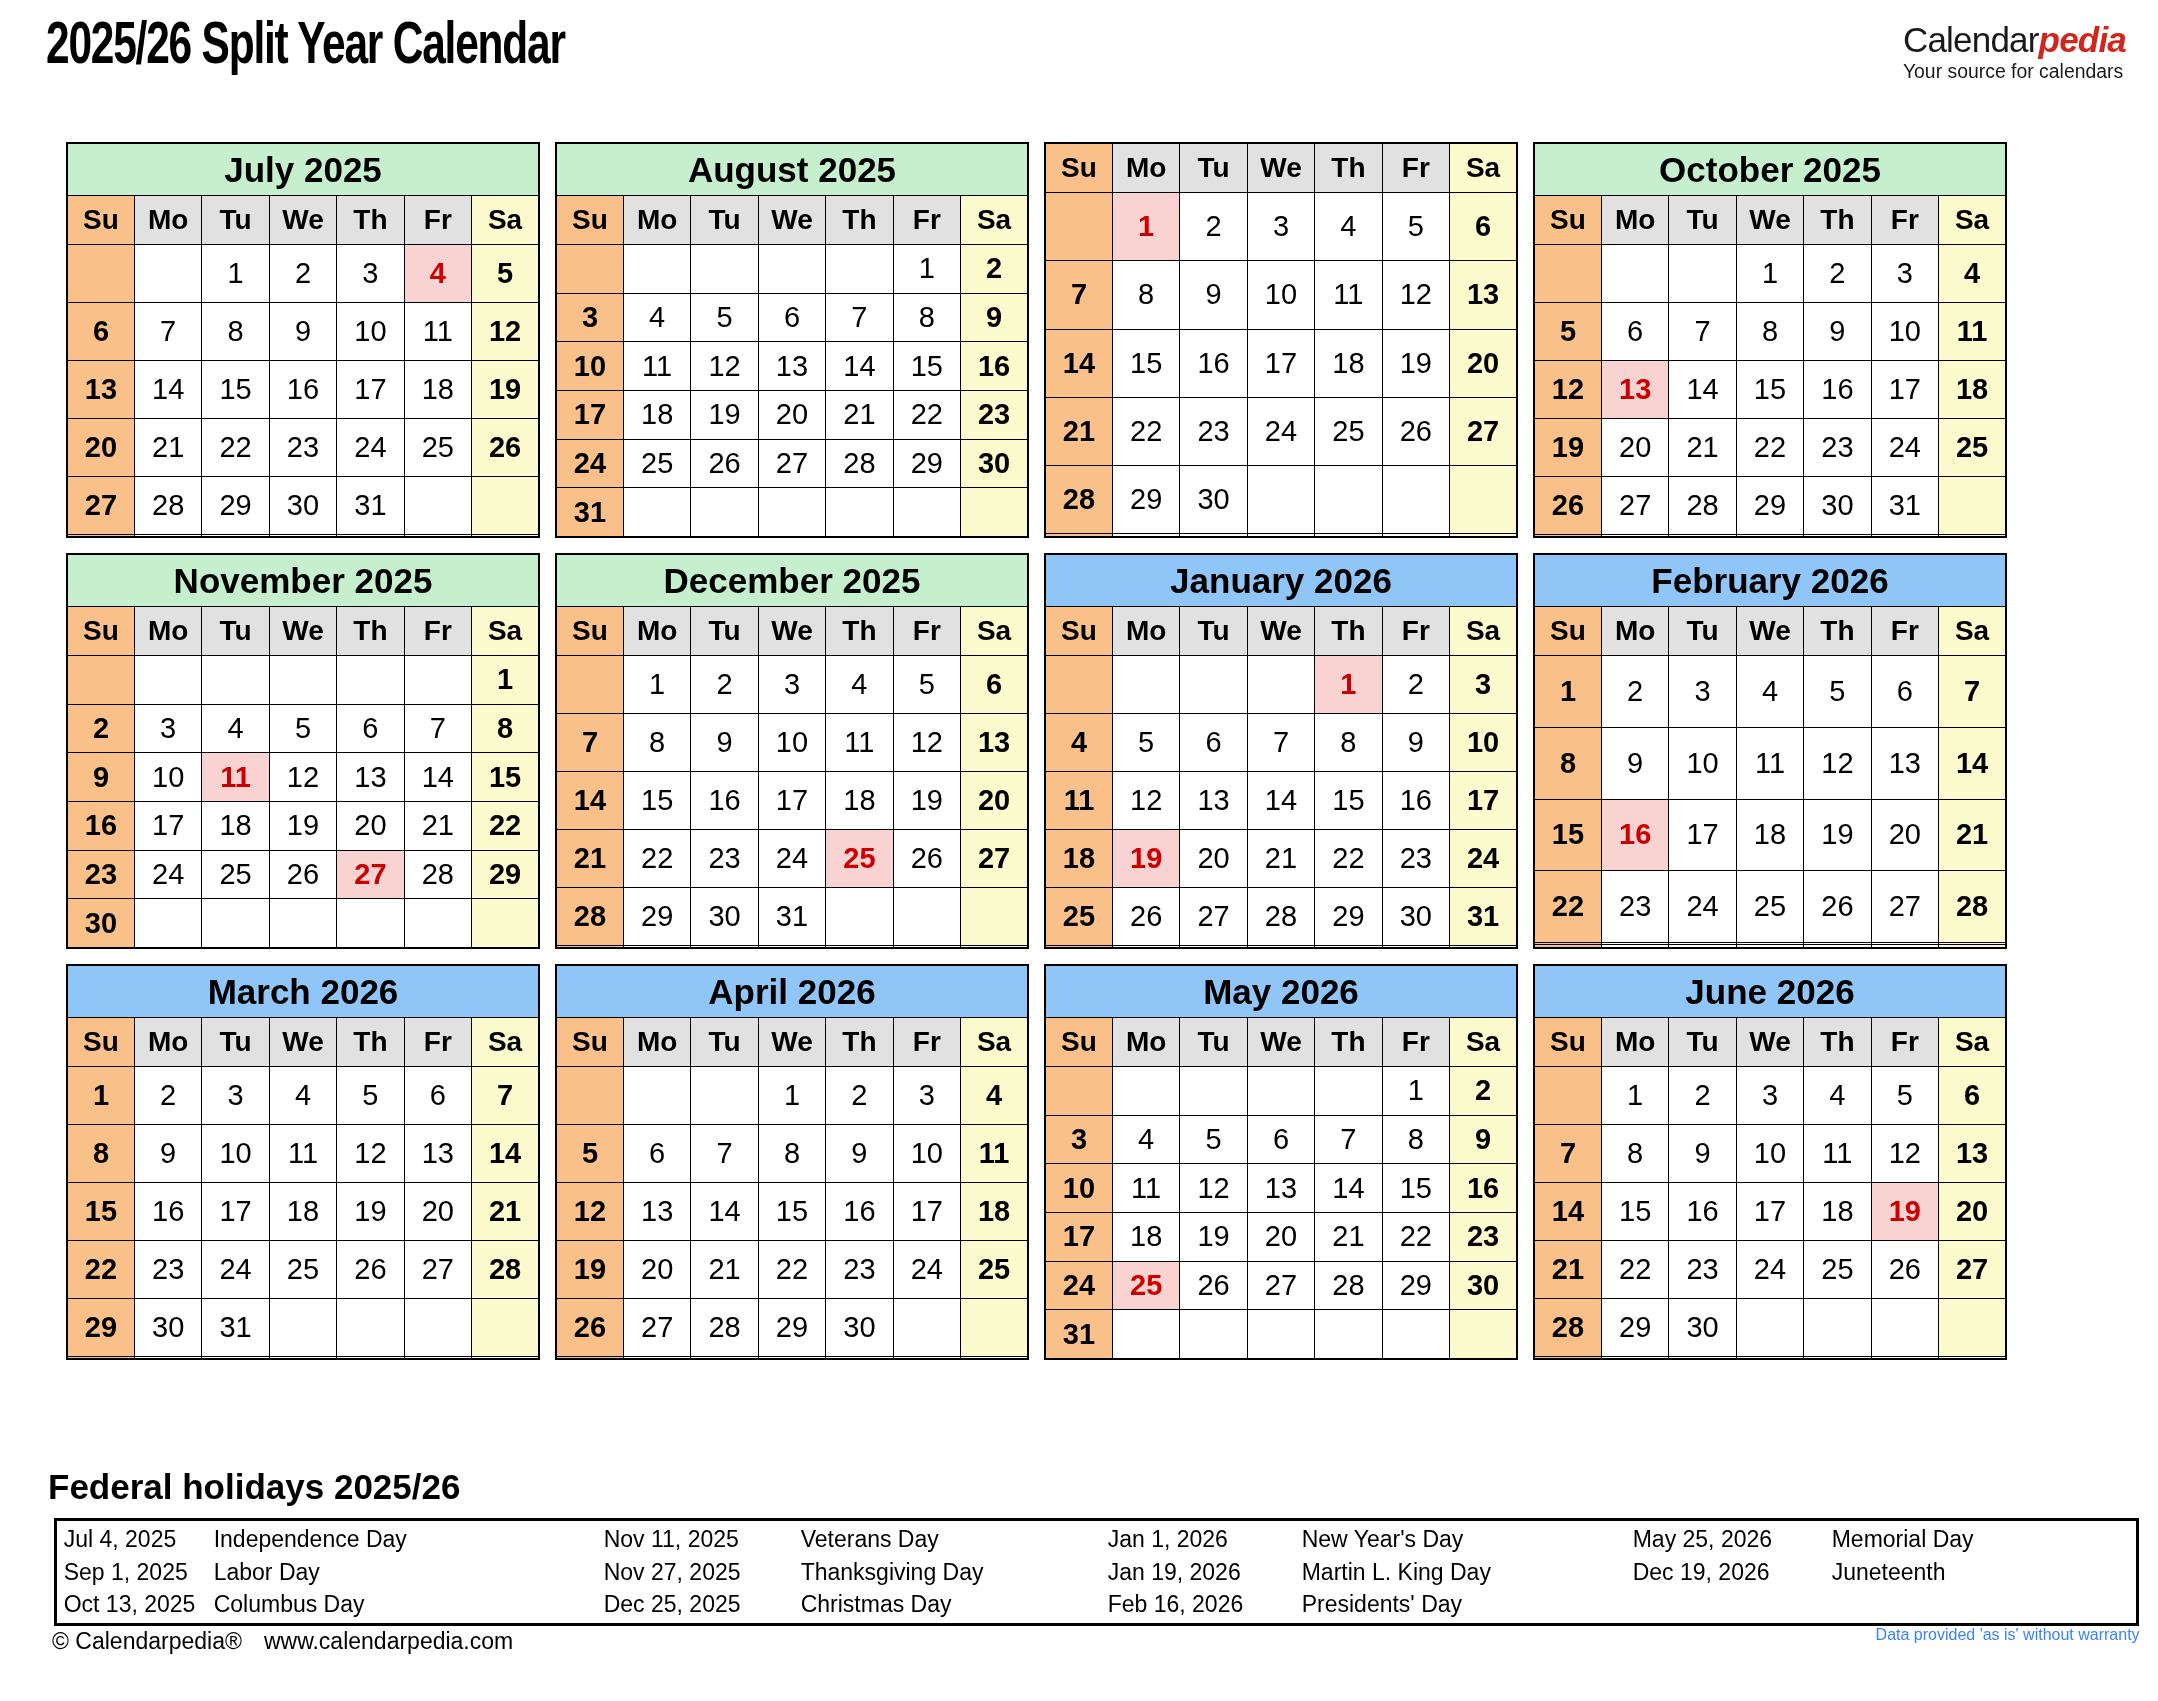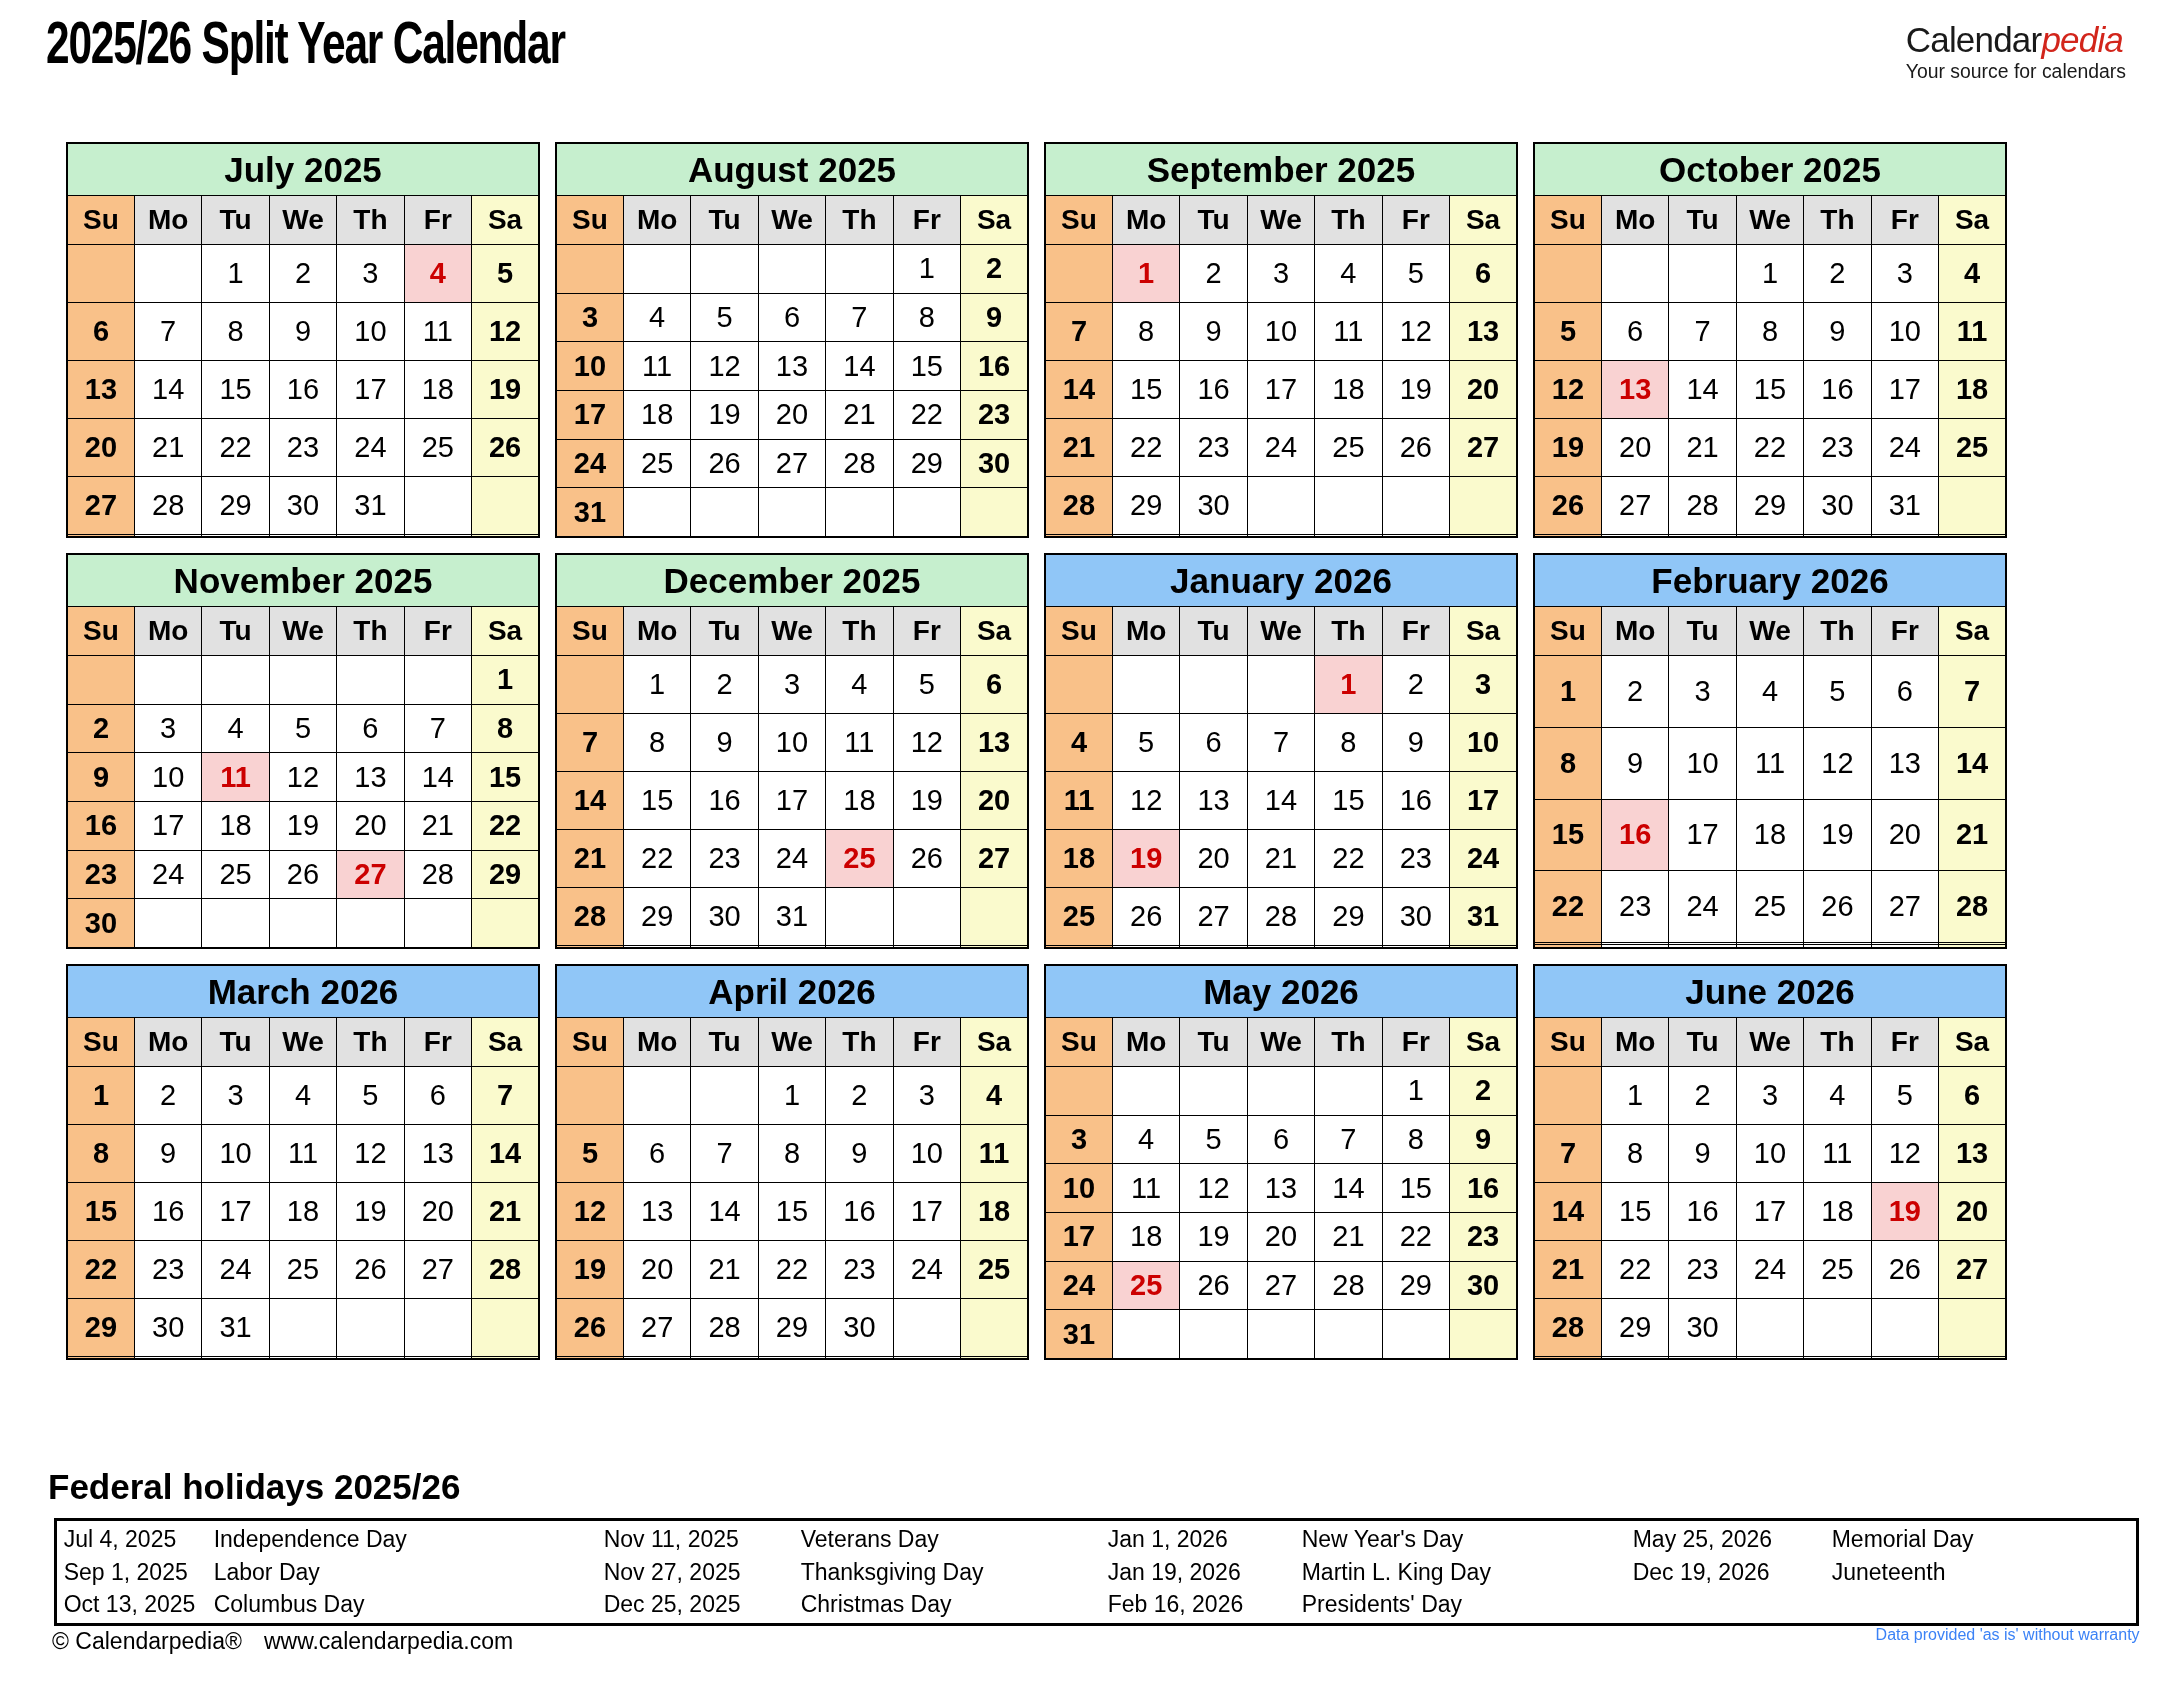--- a/index.html
+++ b/index.html
@@ -11,21 +11,21 @@
     width:2159px;height:1702px;background:#ffffff;position:relative;
     font-family:"Liberation Sans", sans-serif;color:#000;
   }
   .page-title{
     position:absolute;left:46px;top:13.5px;margin:0;
     font-size:59px;font-weight:bold;line-height:1.0;white-space:nowrap;
     letter-spacing:-1.7px;transform:scaleX(0.72);transform-origin:left top;
   }
   .logo{position:absolute;top:22px;right:33px;text-align:left;}
   .logo-line{font-size:35px;line-height:1.0;letter-spacing:-0.8px;color:#1a1a1a;white-space:nowrap;}
-  .logo-red{color:var(--logored);font-weight:normal;font-style:italic;margin-top:24px;}
+  .logo-red{color:var(--logored);font-weight:bold;font-style:italic;margin-top:24px;}
   .logo-tag{font-size:19.4px;color:#1a1a1a;margin-top:2.5px;white-space:nowrap;}
 
   .months{
     position:absolute;left:66px;top:142px;
     display:grid;grid-template-columns:repeat(4,474px);
     grid-auto-rows:396px;column-gap:60px;row-gap:46px;gap:15px;
   }
   table.month{
     border-collapse:collapse;width:474px;height:396px;table-layout:fixed;
     border:2.5px solid #000;
@@ -206,23 +206,20 @@
             <td class="cell wd"></td>
             <td class="cell wd"></td>
             <td class="cell wd"></td>
             <td class="cell sa"></td>
           </tr>
         </tbody>
       </table>
       <table class="month green">
         <tbody>
           <tr>
-            <th colspan="7" class="mtitle">September 2025</th>
-          </tr>
-          <tr>
             <th class="dh su-h">Su</th>
             <th class="dh wd-h">Mo</th>
             <th class="dh wd-h">Tu</th>
             <th class="dh wd-h">We</th>
             <th class="dh wd-h">Th</th>
             <th class="dh wd-h">Fr</th>
             <th class="dh sa-h">Sa</th>
           </tr>
           <tr>
             <td class="cell su"></td>

